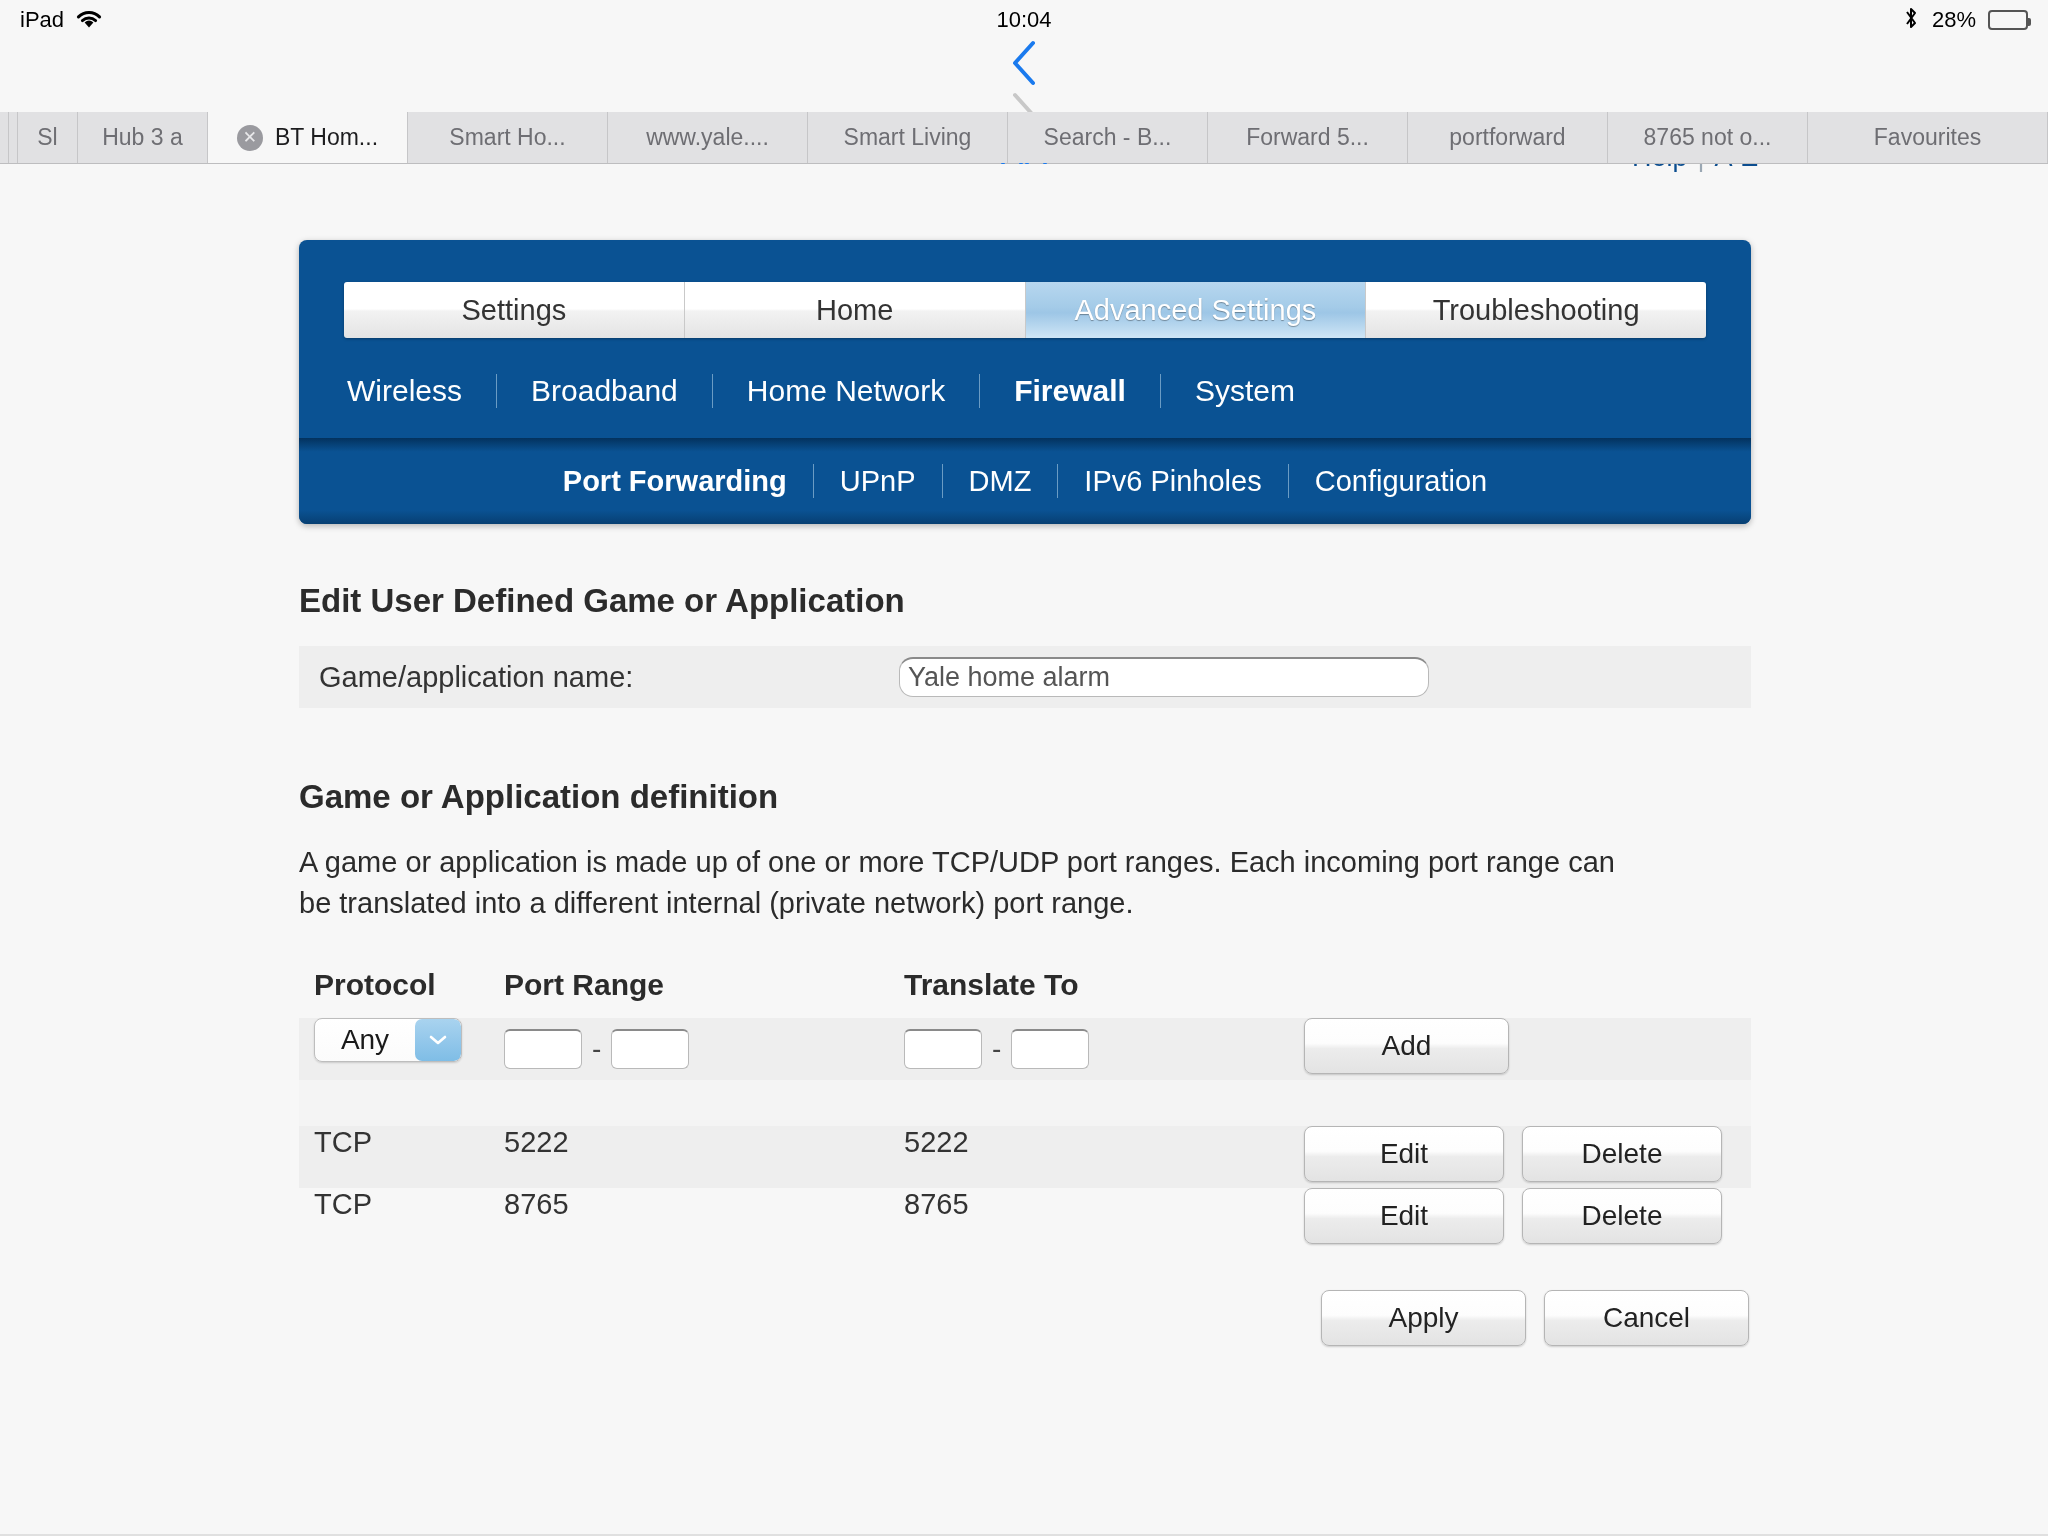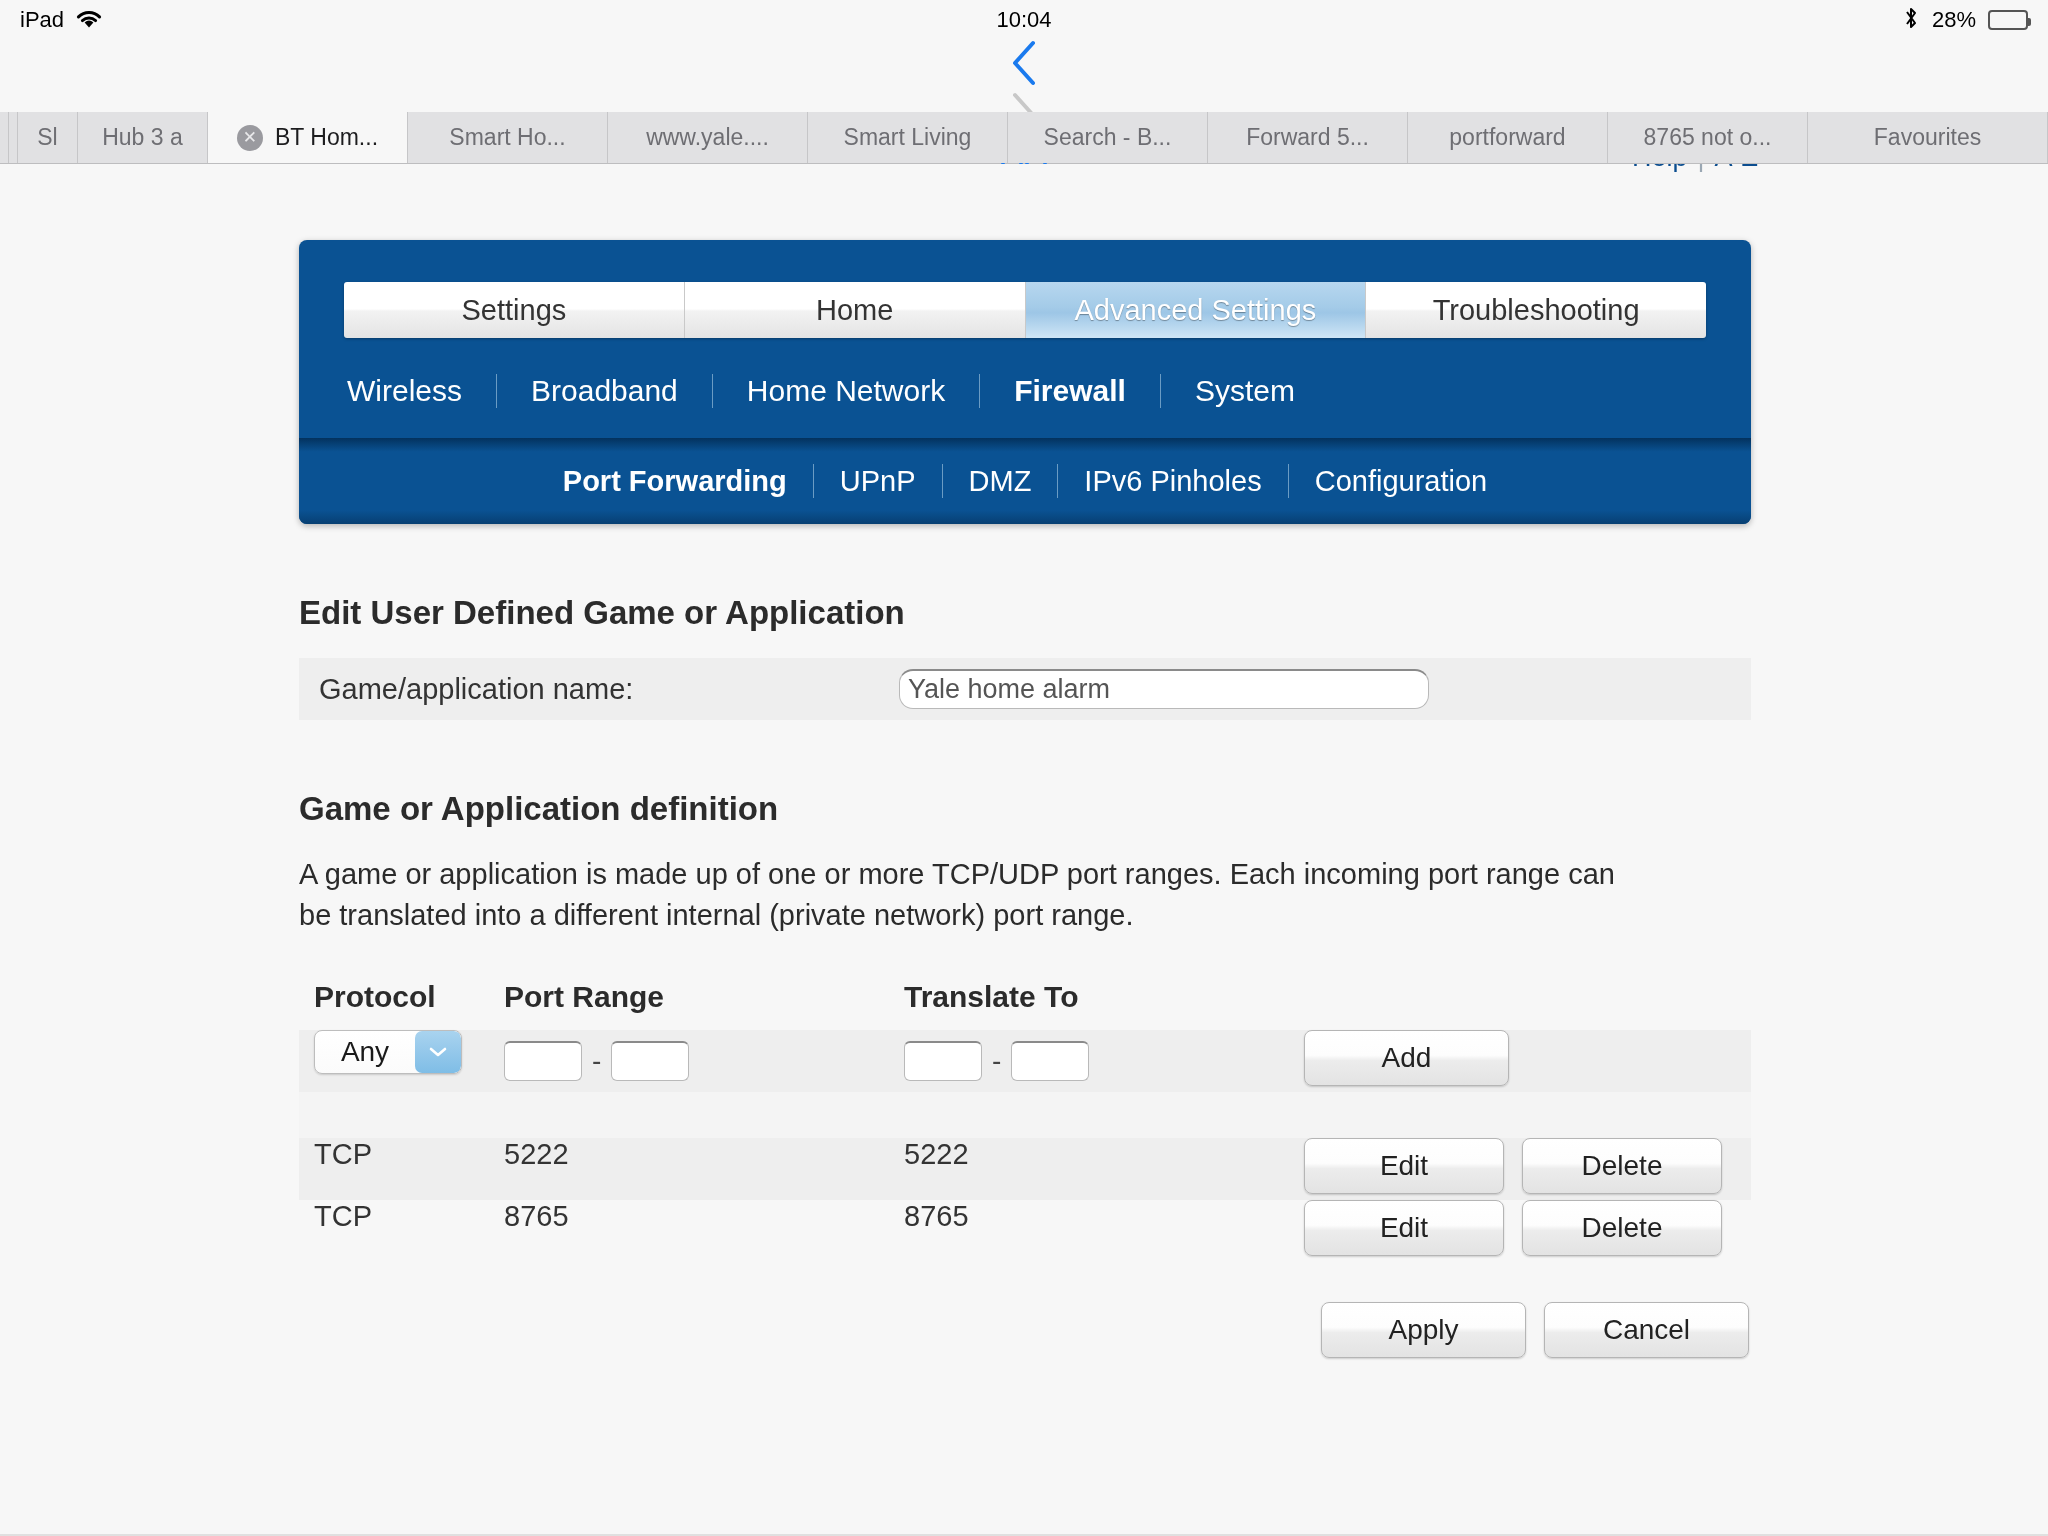--- a/index.html
+++ b/index.html
@@ -176,21 +176,21 @@
     background: linear-gradient(to bottom, #03335f 0%, #0a5293 14%, #0a5293 86%, #07declare 100%);
     background: linear-gradient(to bottom, #03325e 0%, #0a5293 16%, #0a5293 84%, #073f72 100%);
     display: flex; align-items: center; justify-content: center;
     height: 86px;
   }
   .ssn-item { font-size: 29px; color: #fff; padding: 0 26px; }
   .ssn-item.active { font-weight: bold; }
   .ssn-sep { width: 1px; height: 34px; background: #6b9cc4; }
 
   
-  .content { position: absolute; left: 299px; top: 430px; width: 1452px; }
+  .content { position: absolute; left: 299px; top: 418px; width: 1452px; }
   h2.section-title {
     font-size: 33px; color: #2b2b2b; font-weight: bold;
     margin-bottom: 26px;
   }
   .field-row {
     background: #eeeeee;
     height: 62px;
     display: flex; align-items: center;
     padding-left: 20px;
   }

